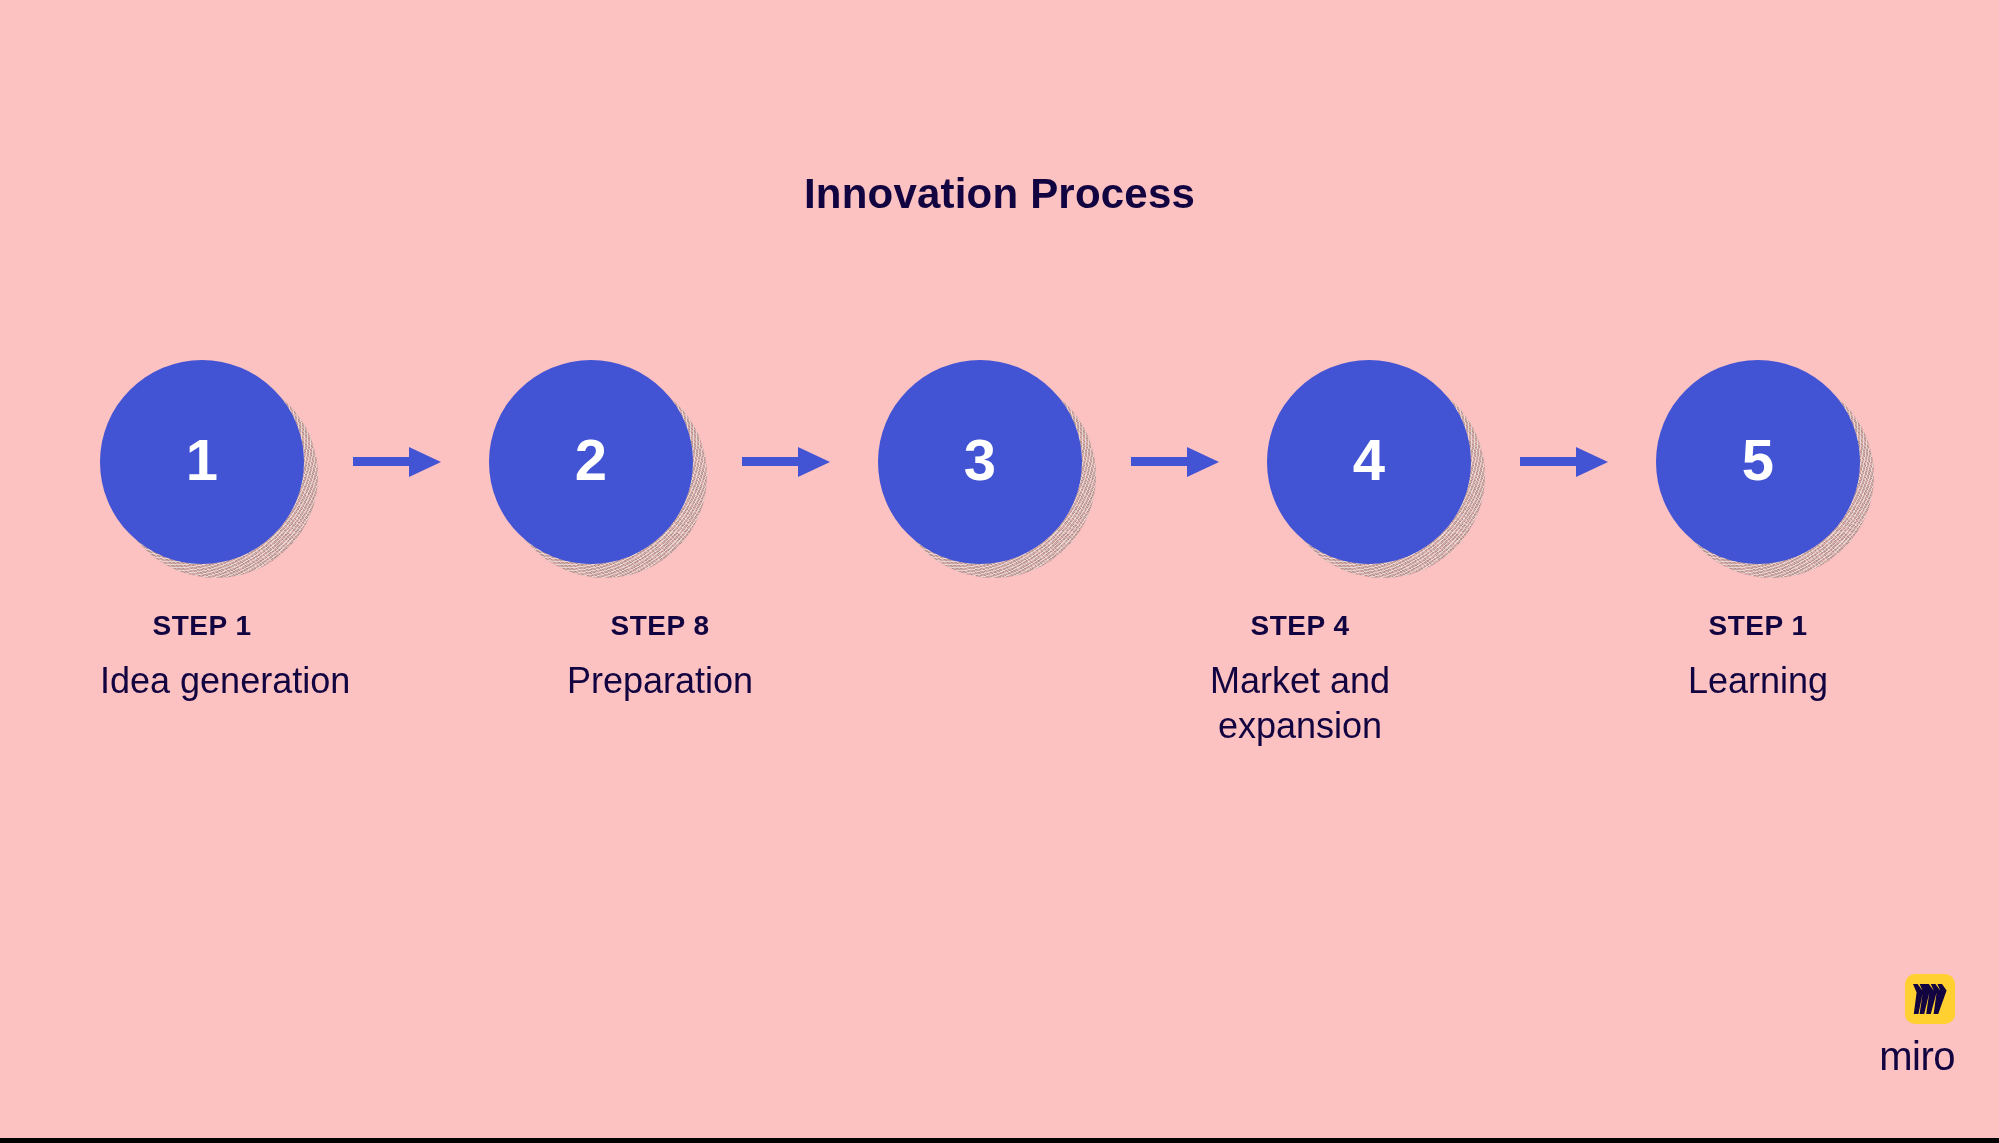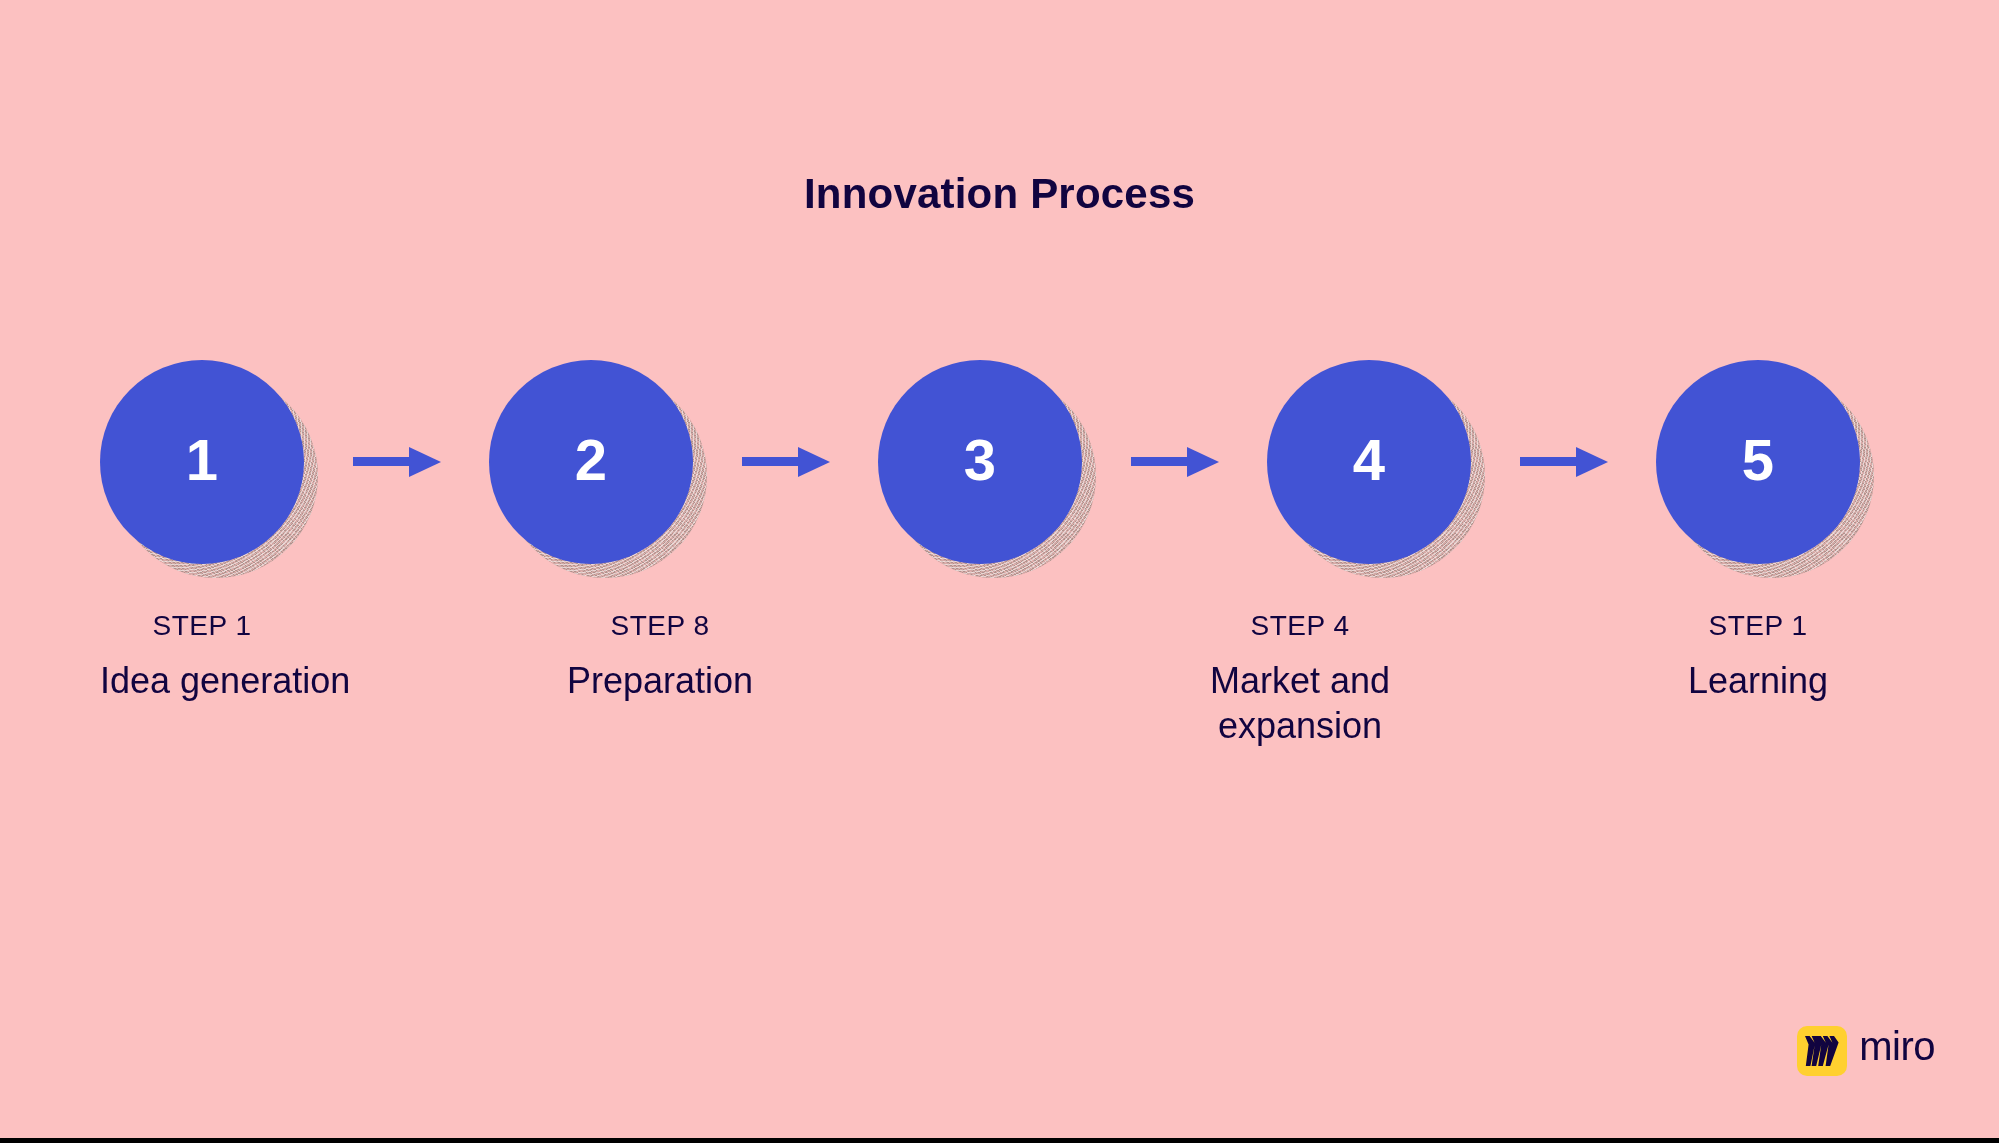--- a/index.html
+++ b/index.html
@@ -139,43 +139,43 @@
     width: 204px;
     flex: 0 0 204px;
     text-align: center;
   }
   .caption-spacer {
     flex: 0 0 110px;
     width: 110px;
   }
   .step-label {
     font-size: 28px;
-    font-weight: 400;
+    font-weight: 700;
     color: #110440;
     letter-spacing: 0.5px;
     line-height: 1.15;
     white-space: nowrap;
   }
   .step-desc {
     margin-top: 16px;
     font-size: 36px;
     font-weight: 400;
     color: #110440;
     line-height: 1.25;
   }
   .step-desc.wide { white-space: nowrap; }
 
   
   #miro-logo {
     position: absolute;
-    right: 64px;
+    right: 44px;
     bottom: 62px;
     display: flex;
-    flex-direction: row;
-    align-items: flex-start;
+    flex-direction: column;
+    align-items: flex-end;
     gap: 12px;
   }
   #miro-mark {
     width: 50px;
     height: 50px;
     border-radius: 10px;
     background: #ffd02f;
     display: flex;
     align-items: center;
     justify-content: center;

